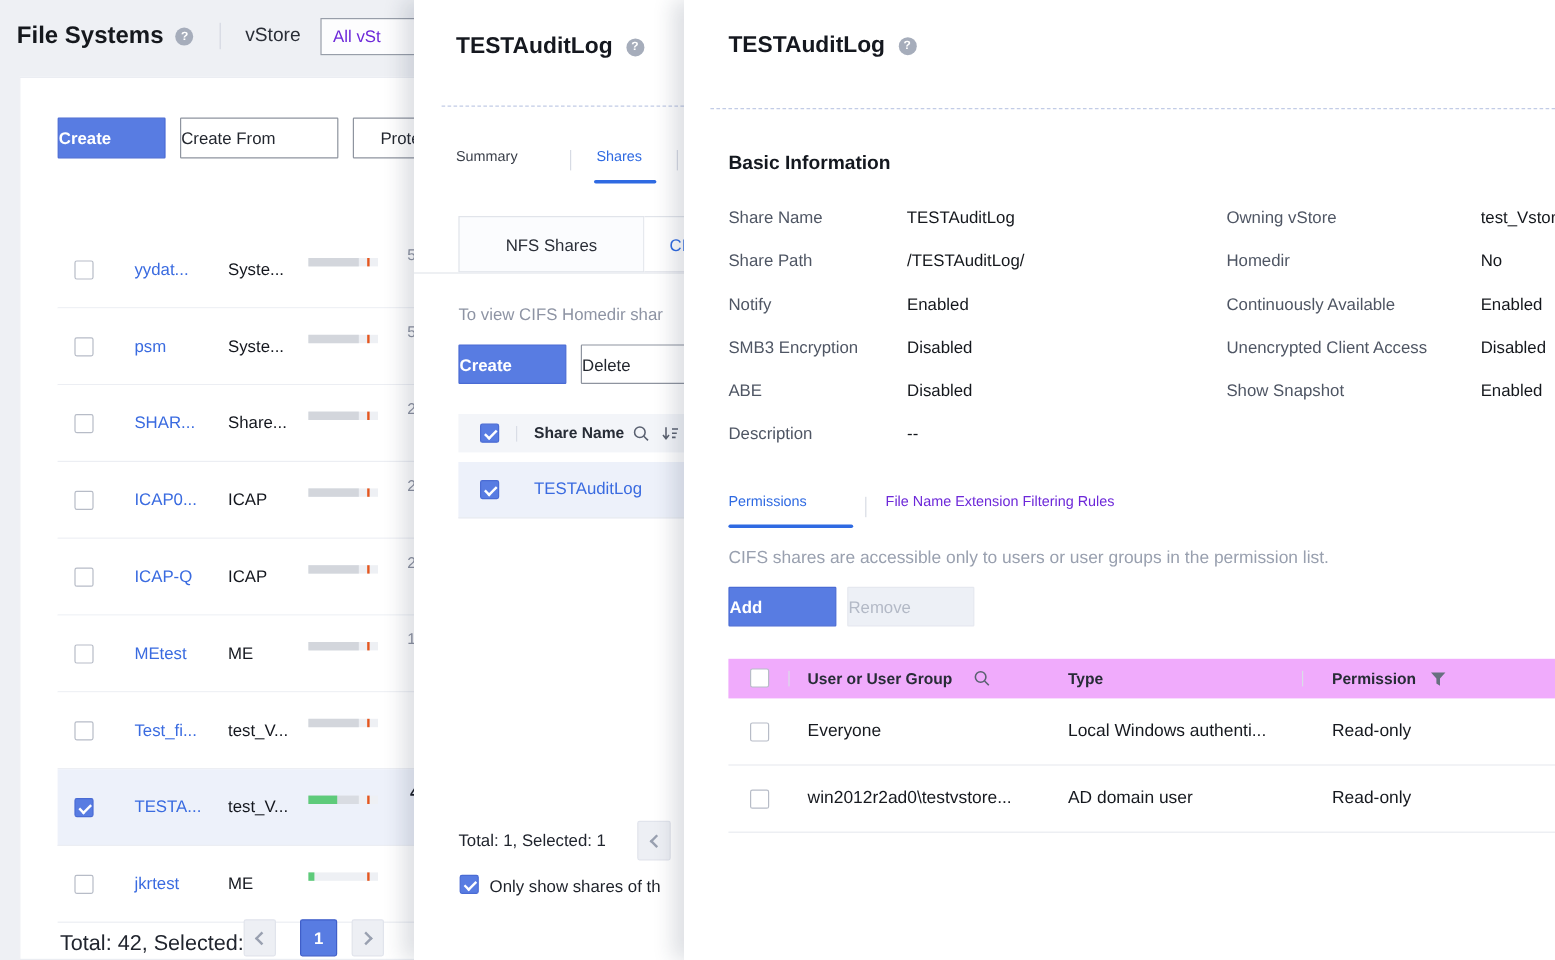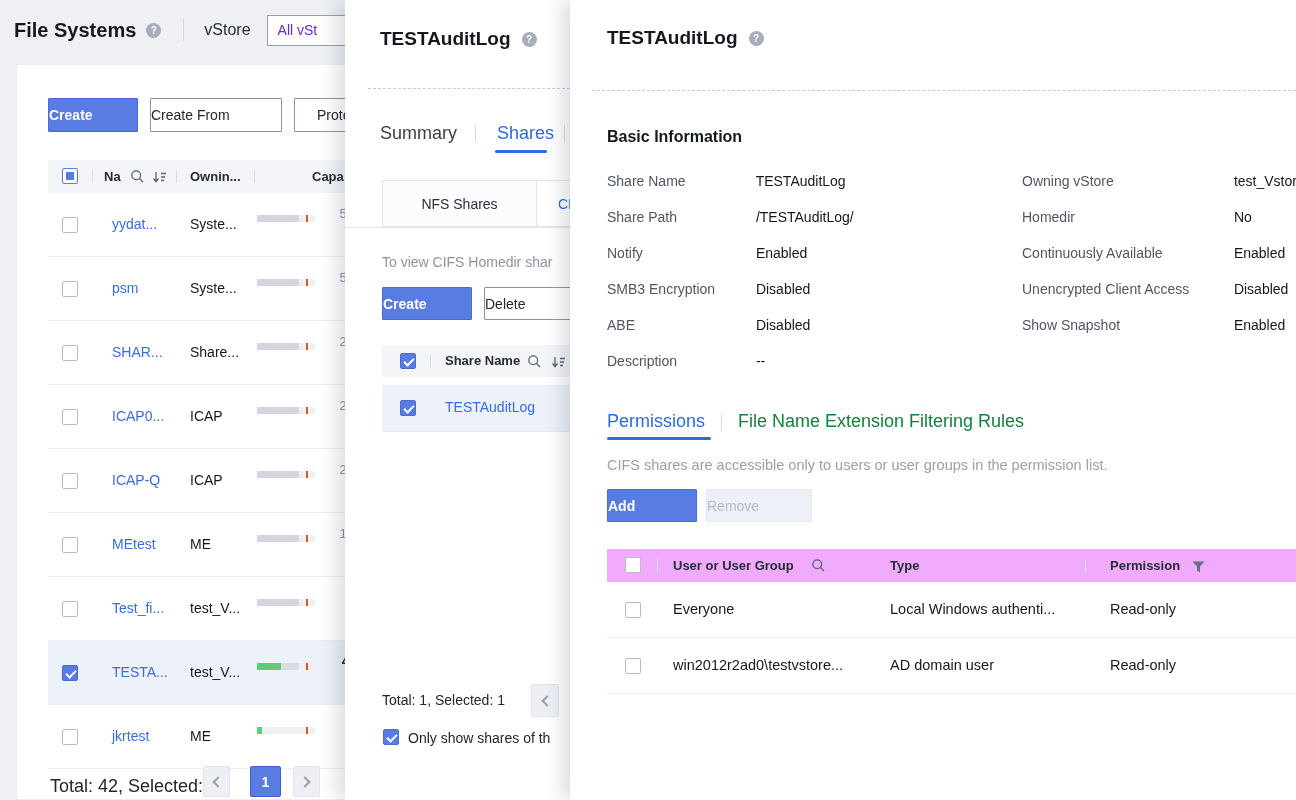--- a/index.html
+++ b/index.html
@@ -62,21 +62,21 @@
   .bar .tick { position:absolute; left:84%; top:0; bottom:0; width:2px; background:#e4561f; }
   .caps { position:absolute; left:228px; top:11px; width:96px; text-align:right; }
   .cap1 { font-size:14px; font-weight:700; color:#181c24; height:19px; }
   .cap2 { font-size:13px; color:#8d92a1; }
   .fs-footer-total { position:absolute; left:50px; top:776px; font-size:18px; color:#21252e; }
 
   
   #mid-panel { left:345px; width:225px; overflow:hidden; }
   .m-head { position:absolute; left:35px; top:28px; display:flex; align-items:center; gap:11px; }
   .m-tabs { position:absolute; left:0; top:121px; width:100%; height:34px; }
-  .tab { position:absolute; font-size:18px; color:#3a3f49; }
+  .tab { position:absolute; font-size:12px; color:#3a3f49; }
   .tab.active { color:#2f6ae2; }
   .tab-line { position:absolute; height:3px; border-radius:2px; background:#2f6ae2; }
   .subtab-strip { position:absolute; left:0; right:0; top:180px; height:48px; border-bottom:1px solid #e3e6ec; }
   .subtab { position:absolute; top:0; height:47px; border:1px solid #e1e4ea; display:flex; align-items:center;
             font-size:14px; }
   .subtab.nfs { left:37px; width:155px; background:#fbfcfe; color:#2b2f38; justify-content:center; }
   .subtab.cifs { left:192px; width:170px; background:#fff; color:#2f6ae2; padding-left:21px; border-left:none; }
   .m-thead { position:absolute; left:37px; top:345px; width:188px; height:32px; background:#f3f5f9; }
   .m-thead .cb { position:absolute; left:18px; top:8px; }
   .m-row { position:absolute; left:37px; top:385px; width:188px; height:47px; background:#edf1fa; border-bottom:1px solid #e8ebf1; }
@@ -130,41 +130,20 @@
     <div class="btn btn-blue" style="left:48px;top:98px;width:90px;height:34px;">
       <span>Create</span>
     </div>
     <div class="btn btn-plain" style="left:150px;top:98px;width:132px;height:34px;">
       <span>Create From</span>
     </div>
     <div class="btn btn-plain" style="left:294px;top:98px;width:110px;height:34px;justify-content:flex-start;padding-left:22px;">
       <span>Prote</span>
     </div>
 
-    <div class="fs-header">
-      <span class="cb ind"></span>
-      <span class="vs" style="left:44px;top:10px;"></span>
-      <span class="hdr-txt abspos" style="left:56px;top:9px;">Na</span>
-      <span class="abspos" style="left:82px;top:9px;">
-        <svg width="14" height="14" viewBox="0 0 14 14">
-            <circle cx="6.2" cy="6.2" r="4.4" fill="none" stroke="#596070" stroke-width="1.3"></circle>
-            <path d="M9.5 9.5L13 13" stroke="#596070" stroke-width="1.3"></path>
-          </svg>
-      </span>
-      <span class="abspos" style="left:104px;top:10px;">
-        <svg width="15" height="13" viewBox="0 0 15 13">
-            <path d="M4 1v9M1.5 7.5L4 10.7 6.5 7.5" stroke="#5b6270" stroke-width="1.3" fill="none"></path>
-            <path d="M9 2.5h5M9 6h4M9 9.5h3" stroke="#5b6270" stroke-width="1.3"></path>
-          </svg>
-      </span>
-      <span class="vs" style="left:128px;top:10px;"></span>
-      <span class="hdr-txt abspos" style="left:142px;top:9px;">Ownin...</span>
-      <span class="vs" style="left:206px;top:10px;"></span>
-      <span class="hdr-txt abspos" style="left:264px;top:9px;">Capa</span>
-    </div>
 
     <div id="fs-rows">
         <div class="fs-row">
     <span class="cb"></span>
     <span class="fs-name link">yydat...</span>
     <span class="fs-own">Syste...</span>
     <span class="bar">
       <i style="width:0"></i>
       <i style="width: 72%; background: rgb(211, 214, 220);"></i>
       <i class="tick"></i>
@@ -420,21 +399,21 @@
   </div>
         <div class="field">
     <span class="f-label">Show Snapshot</span>
     <span class="f-value">Enabled</span>
   </div>
       </div>
 
     <span class="tab active abspos" style="left:37px;top:411px;">Permissions</span>
     <span class="tab-line abspos" style="left:37px;top:437px;width:104px;"></span>
     <span class="tabsep abspos" style="left:151px;top:414px;"></span>
-    <span class="tab abspos" style="left:168px;top:411px;color:#15803d;">File Name Extension Filtering Rules</span>
+    <span class="tab abspos" style="left:168px;top:411px;color:#6d28d9;">File Name Extension Filtering Rules</span>
 
     <div class="note r-note">CIFS shares are accessible only to users or user groups in the permission list.</div>
 
     <div class="btn btn-blue" style="left:37px;top:489px;width:90px;height:33px;">
       <span>Add</span>
     </div>
     <div class="btn btn-disabled" style="left:136px;top:489px;width:106px;height:33px;">
       <span>Remove</span>
     </div>
 

